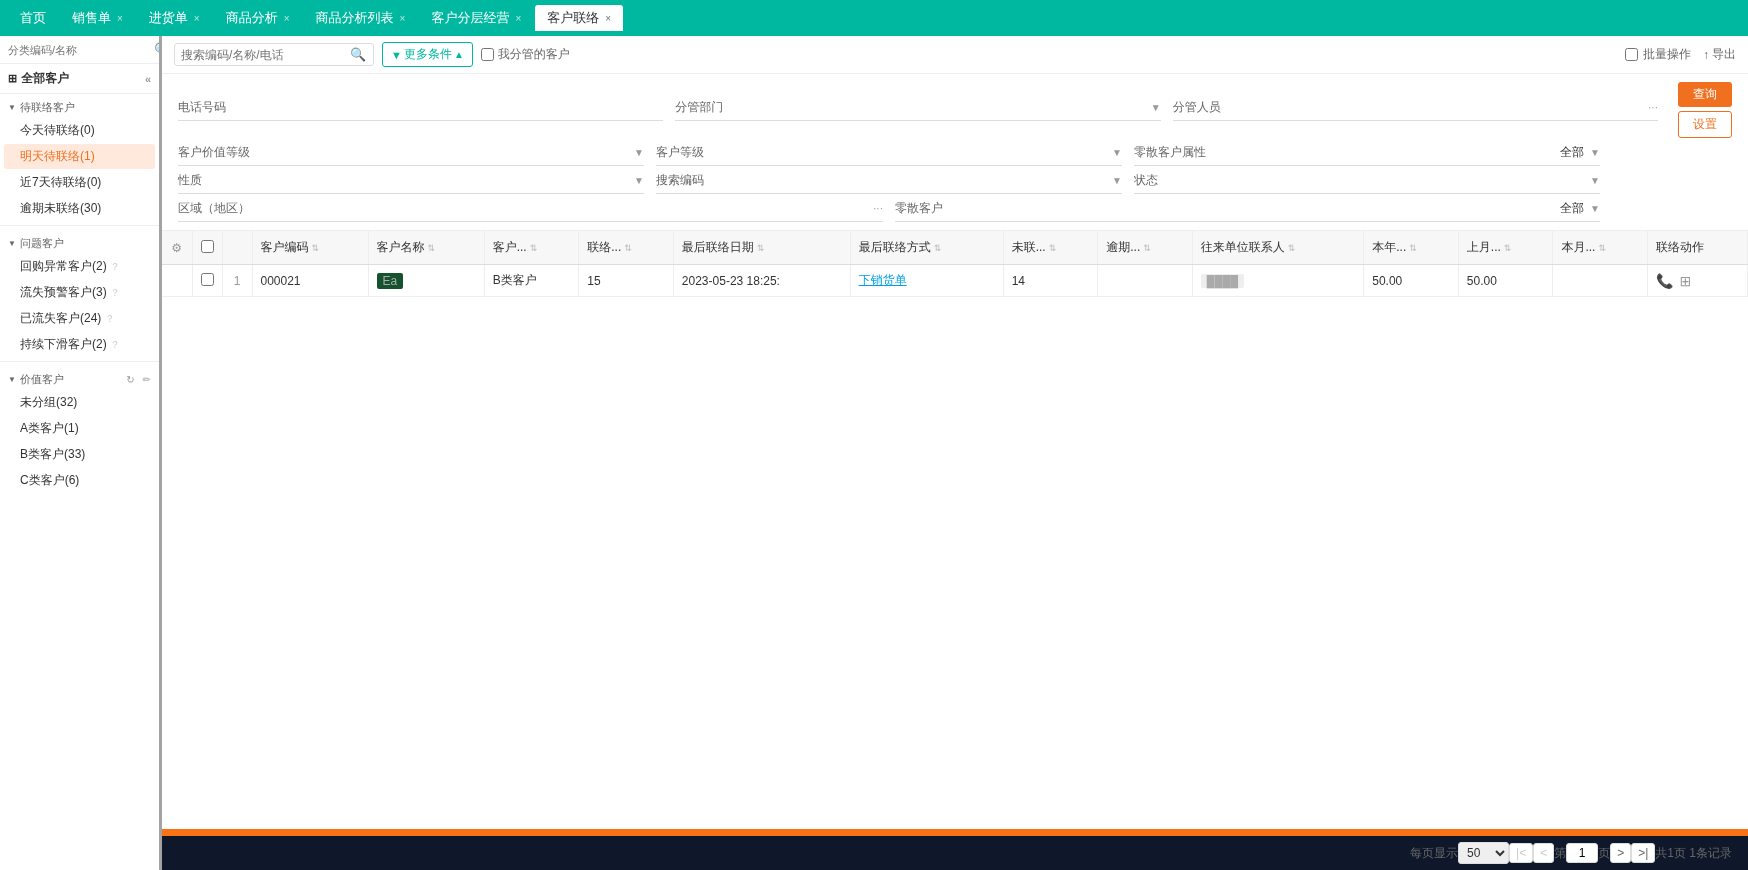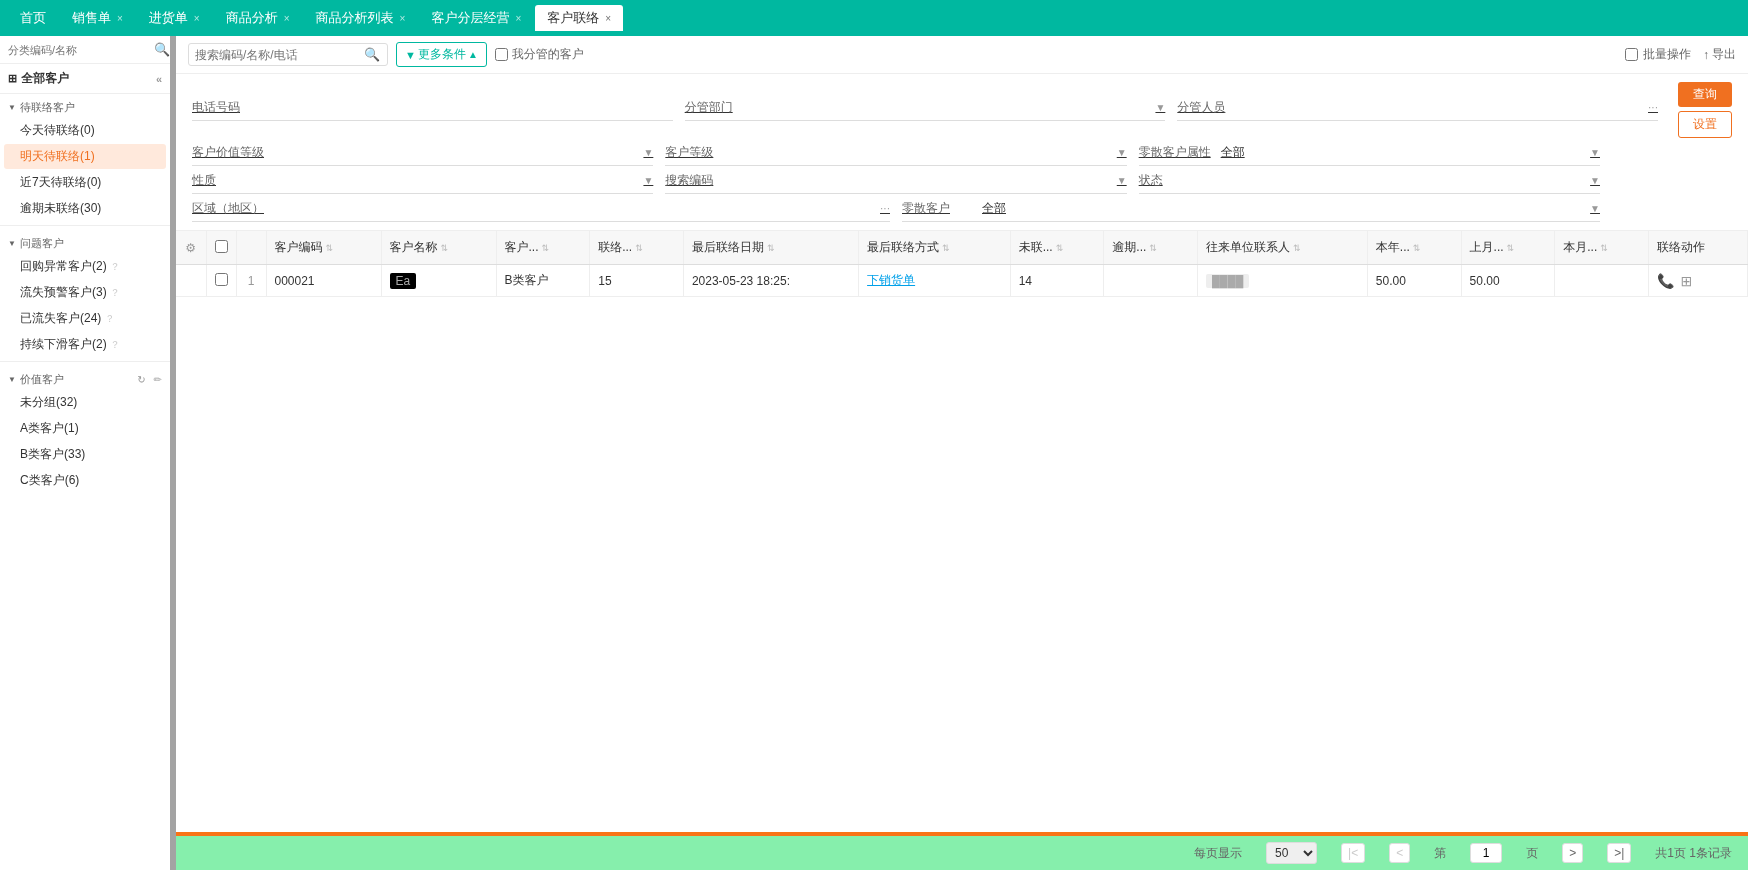--- a/index.html
+++ b/index.html
@@ -29,23 +29,23 @@
     .nav-item .close-x { font-size: 10px; color: inherit; opacity: 0.7; margin-left: 2px; }
 
     
     .main-layout {
       display: flex;
       height: calc(100vh - 36px);
     }
 
     
     .sidebar {
-      width: 176px;
+      width: 162px;
       background: #fff;
-      border-right: 6px solid #a3a3a3;
+      border-right: 3px solid #a3a3a3;
       overflow-y: auto;
       flex-shrink: 0;
     }
     .sidebar-search {
       display: flex;
       align-items: center;
       padding: 6px 8px;
       border-bottom: 1px solid #eee;
       gap: 4px;
     }
@@ -170,32 +170,32 @@
       gap: 12px;
       margin-bottom: 6px;
     }
     .filter-field {
       display: flex;
       align-items: center;
       flex: 1;
       gap: 6px;
       border-bottom: 1px solid #ddd;
       padding-bottom: 4px;
-      text-decoration: underline;
     }
     .filter-field label {
       color: #666;
       font-size: 12px;
       white-space: nowrap;
       min-width: 70px;
     }
     .filter-field .field-value {
       flex: 1;
       font-size: 12px;
       color: #333;
+      text-align: right;
     }
     .filter-field .dropdown-arrow {
       color: #999;
       font-size: 10px;
       cursor: pointer;
     }
     .filter-field .more-btn {
       color: #999;
       font-size: 10px;
       cursor: pointer;
@@ -265,27 +265,27 @@
       color: #333;
       border-right: 1px solid #eee;
       white-space: nowrap;
     }
     .link-text { color: #00a0e9; cursor: pointer; text-decoration: underline; }
     .action-icons { display: flex; gap: 6px; align-items: center; }
     .action-icon { color: #999; cursor: pointer; font-size: 14px; }
 
     
     .pagination-bar {
-      background: #86efac;
-      border-top: 4px solid #f97316;
+      background: #0f172a;
+      border-top: 7px solid #f97316;
       padding: 6px 16px;
       display: flex;
       align-items: center;
       justify-content: flex-end;
-      gap: 24px;
+      gap: 0;
       font-size: 12px;
       color: #666;
     }
     .page-size-select {
       border: 1px solid #ddd;
       border-radius: 3px;
       padding: 2px 4px;
       font-size: 12px;
       color: #333;
     }
@@ -631,21 +631,21 @@
           <tr>
             <td class="settings-cell"></td>
             <td class="checkbox-cell"><input type="checkbox" style=""></td>
             <td class="num-cell">
               <span>1</span>
             </td>
             <td>
               <span>000021</span>
             </td>
             <td>
-              <span style="background:#000000; color:#aaa; padding:1px 6px; border-radius:2px;">Ea</span>
+              <span style="background:#14532d; color:#aaa; padding:1px 6px; border-radius:2px;">Ea</span>
             </td>
             <td>
               <span>B类客户</span>
             </td>
             <td>
               <span>15</span>
             </td>
             <td>
               <span>2023-05-23 18:25:</span>
             </td>

